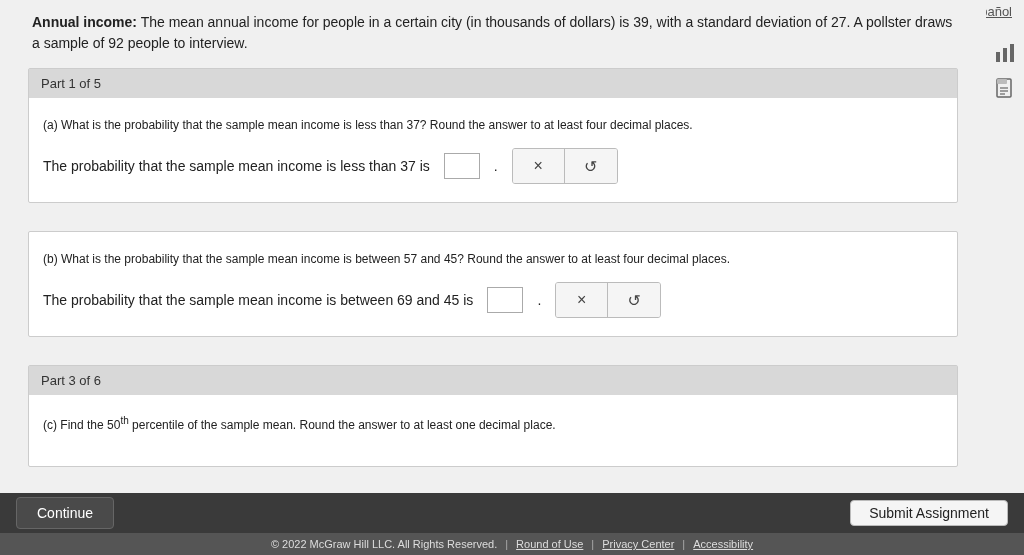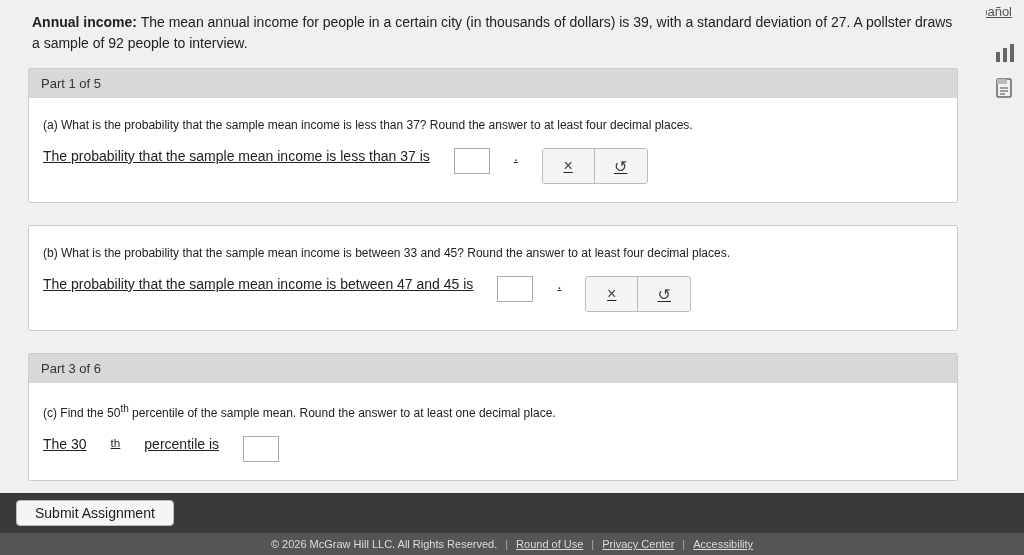--- a/index.html
+++ b/index.html
@@ -65,21 +65,21 @@
     .problem-statement {
       font-size: 14px;
       line-height: 1.5;
       margin-bottom: 14px;
       padding: 0 4px;
     }
 
     .part-container {
       background: #fff;
       border: 1px solid #ccc;
-      margin-bottom: 22px;
+      margin-bottom: 28px;
       border-radius: 2px;
     }
 
     .part-header {
       background: #d8d8d8;
       padding: 7px 12px;
       font-size: 13px;
       font-weight: normal;
       color: #333;
     }
@@ -89,24 +89,24 @@
     }
 
     .question-text {
       font-size: 12px;
       line-height: 1.5;
       margin-bottom: 14px;
     }
 
     .answer-row {
       display: flex;
-      gap: 24px;
+      align-items: center;
+      gap: 14px;
       font-size: 14px;
       flex-wrap: wrap;
-      text-decoration: underline;
     }
 
     .answer-input {
       width: 36px;
       height: 26px;
       border: 1px solid #aaa;
       padding: 2px 4px;
       font-size: 14px;
       background: #fff;
     }
@@ -241,59 +241,54 @@
           <button class="tool-btn">
             <span>↺</span>
           </button>
         </div>
       </div>
     </div>
   </div>
 
   <div class="part-container">
     <div class="part-body">
-      <div class="question-text">(b) What is the probability that the sample mean income is between 33 and 45? Round the answer to at least four decimal places.</div>
+      <div class="question-text">(b) What is the probability that the sample mean income is between 57 and 45? Round the answer to at least four decimal places.</div>
       <div class="answer-row">
-        <span>The probability that the sample mean income is between 47 and 45 is</span>
+        <span>The probability that the sample mean income is between 69 and 45 is</span>
         <input class="answer-input" type="text" value="" style="">
         <span>.</span>
         <div class="tool-buttons">
           <button class="tool-btn">
             <span>×</span>
           </button>
           <button class="tool-btn">
             <span>↺</span>
           </button>
         </div>
       </div>
     </div>
   </div>
 
   <div class="part-container">
     <div class="part-header">Part 3 of 6</div>
     <div class="part-body">
       <div class="question-text">
         <span>(c) Find the 50</span><sup>th</sup><span> percentile of the sample mean. Round the answer to at least one decimal place.</span>
       </div>
-      <div class="answer-row">
-        <span>The 30</span>
-          <sup>th</sup>
-          <span> percentile is</span>
-        <input class="answer-input" type="text" value="" style="">
-      </div>
     </div>
   </div>
 
 </div>
 
 <div class="bottom-action-bar">
+  <button class="continue-btn">Continue</button>
   <button class="submit-btn">Submit Assignment</button>
 </div>
 
 <div class="footer">
-  <span>© 2026 McGraw Hill LLC. All Rights Reserved.</span>
+  <span>© 2022 McGraw Hill LLC. All Rights Reserved.</span>
   <span class="footer-divider">|</span>
   <a>Round of Use</a>
   <span class="footer-divider">|</span>
   <a>Privacy Center</a>
   <span class="footer-divider">|</span>
   <a>Accessibility</a>
 </div>
 
 </body></html>

